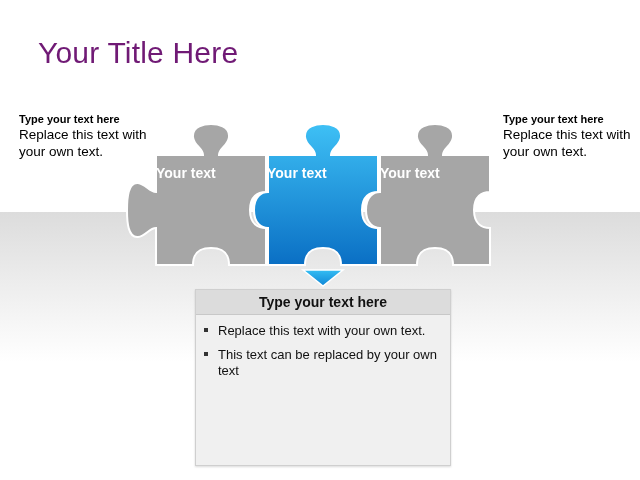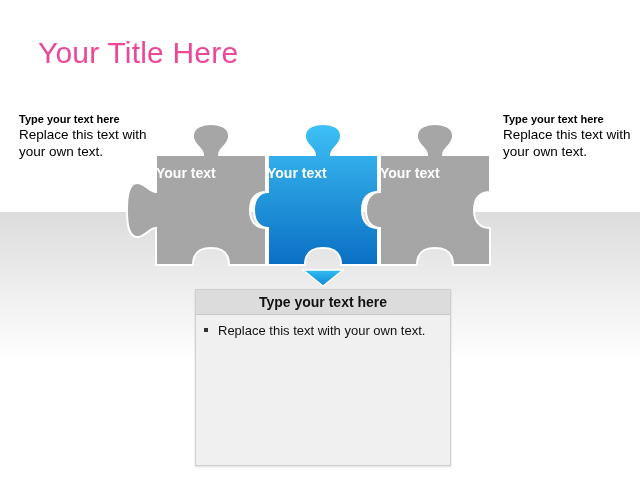--- a/index.html
+++ b/index.html
@@ -7,21 +7,21 @@
     width:640px; height:480px; position:relative; overflow:hidden;
     background:#ffffff;
     font-family:"Liberation Sans", "DejaVu Sans", sans-serif;
   }
   .band {
     position:absolute; left:0; top:212px; width:640px; height:150px;
     background:linear-gradient(to bottom, #dcdcdc 0%, #ececec 45%, #ffffff 100%);
   }
   .title {
     position:absolute; left:38px; top:36px;
-    font-size:30px; color:#ec4899; letter-spacing:0.2px;
+    font-size:30px; color:#701a75; letter-spacing:0.2px;
   }
   .side-note {
     position:absolute; top:113px; width:140px; color:#000;
   }
   .side-note .head { font-weight:bold; font-size:11px; line-height:13px; }
   .side-note .body { font-size:13.5px; line-height:17px; }
   .note-left { left:19px; }
   .note-right { left:503px; }
   svg.puzzle { position:absolute; left:0; top:0; }
   .piece-label {
@@ -106,14 +106,18 @@
 <div class="piece-label" style="left:267px;">Your text</div>
 <div class="piece-label" style="left:380px;">Your text</div>
 
 <div class="detail-box">
   <div class="detail-head">Type your text here</div>
   <ul class="detail-list">
     <li>
       <span class="bullet"></span>
       <span>Replace this text with your own text.</span>
     </li>
+    <li>
+      <span class="bullet"></span>
+      <span>This text can be replaced by your own text</span>
+    </li>
   </ul>
 </div>
 
 </body></html>

